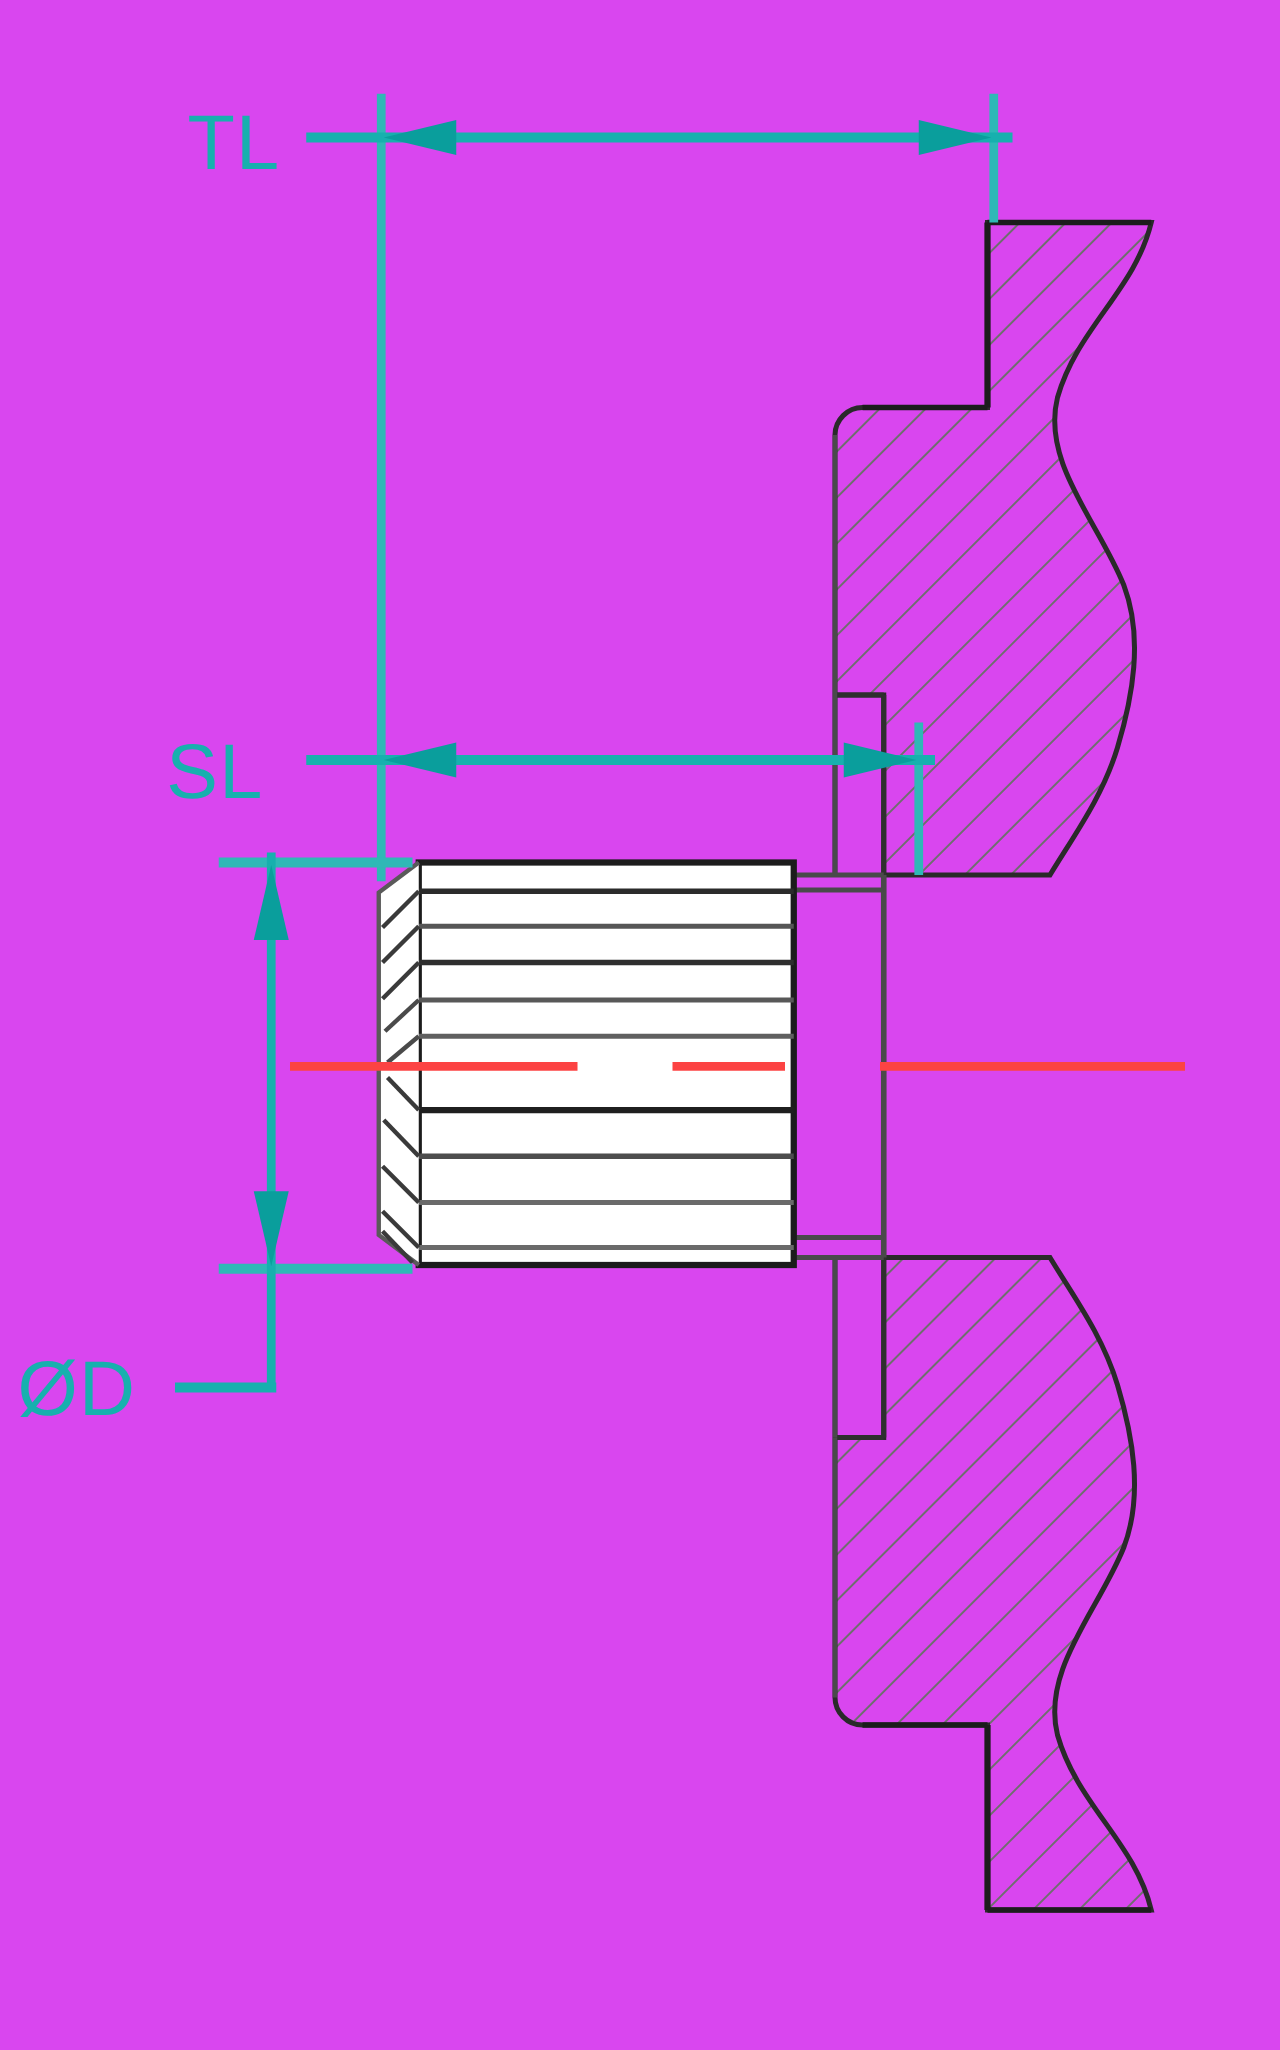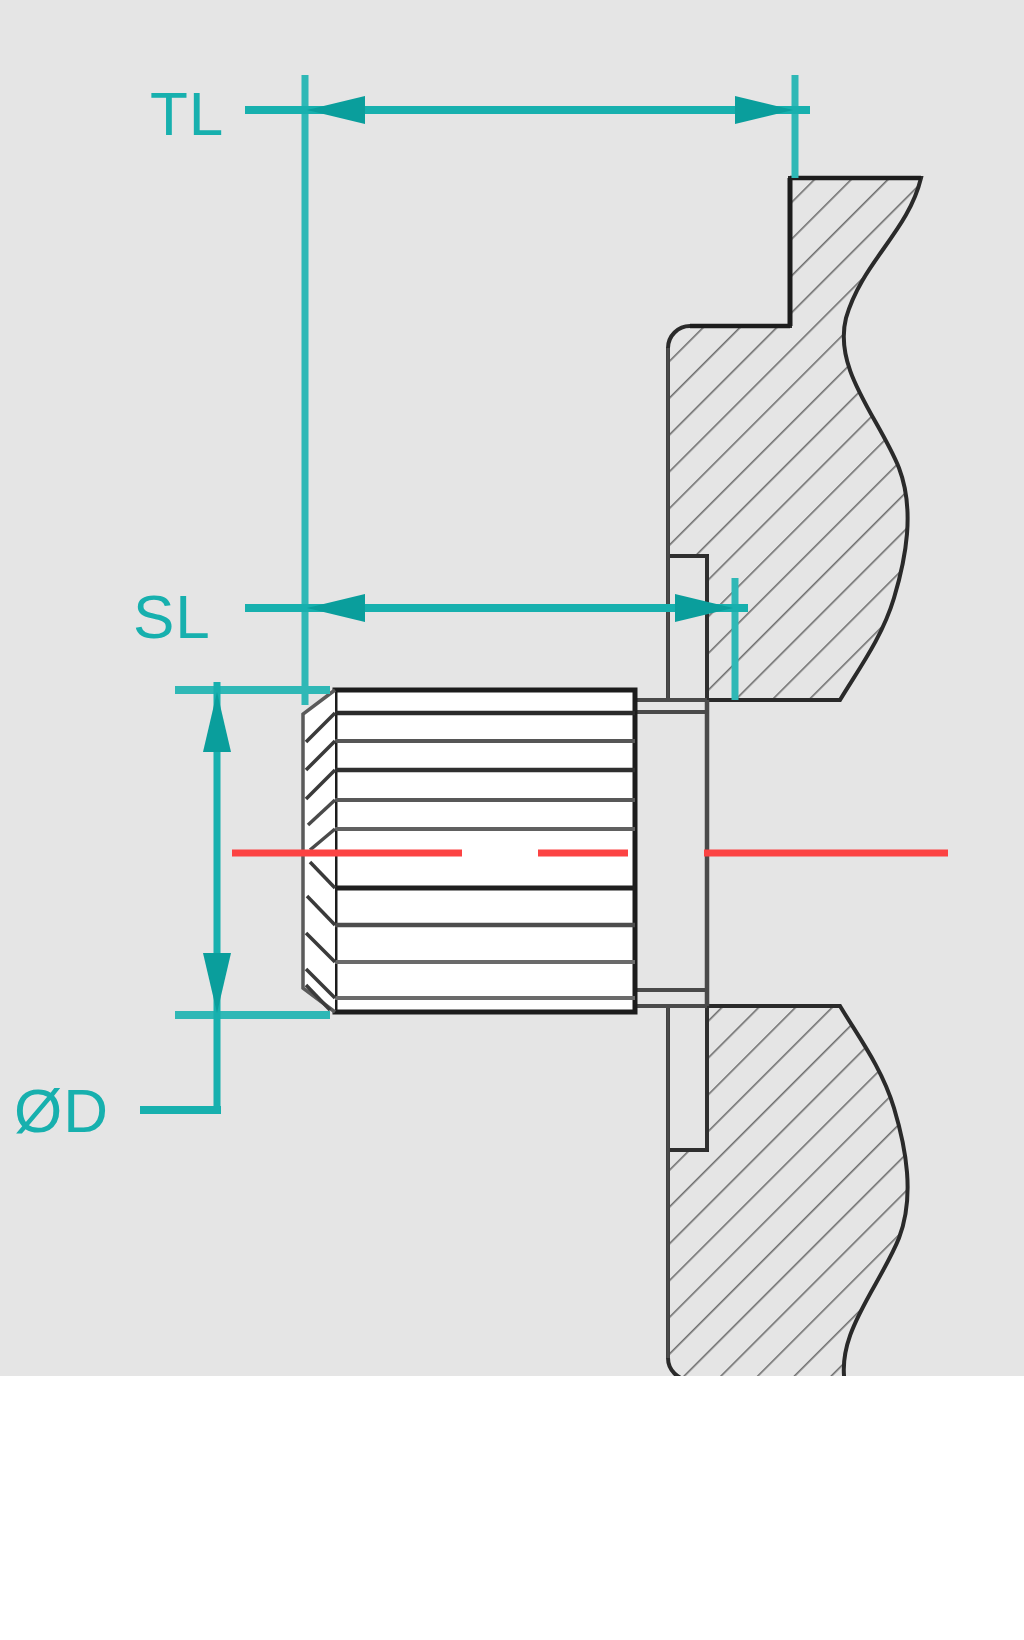--- a/index.html
+++ b/index.html
@@ -6,22 +6,22 @@
     margin: 0;
     padding: 0;
     background: #ffffff;
   }
   body {
     font-family: "Liberation Sans", sans-serif;
   }
   #drawing-root {
     position: relative;
     width: 1024px;
-    height: 1376px;
-    background: #e5e5e5;
+    height: 1640px;
+    background: #d946ef;
     overflow: hidden;
   }
   #drawing-svg {
     display: block;
     width: 1024px;
     height: 1640px;
   }
   .dim-label {
     font-family: "Liberation Sans", sans-serif;
     font-size: 62px;

